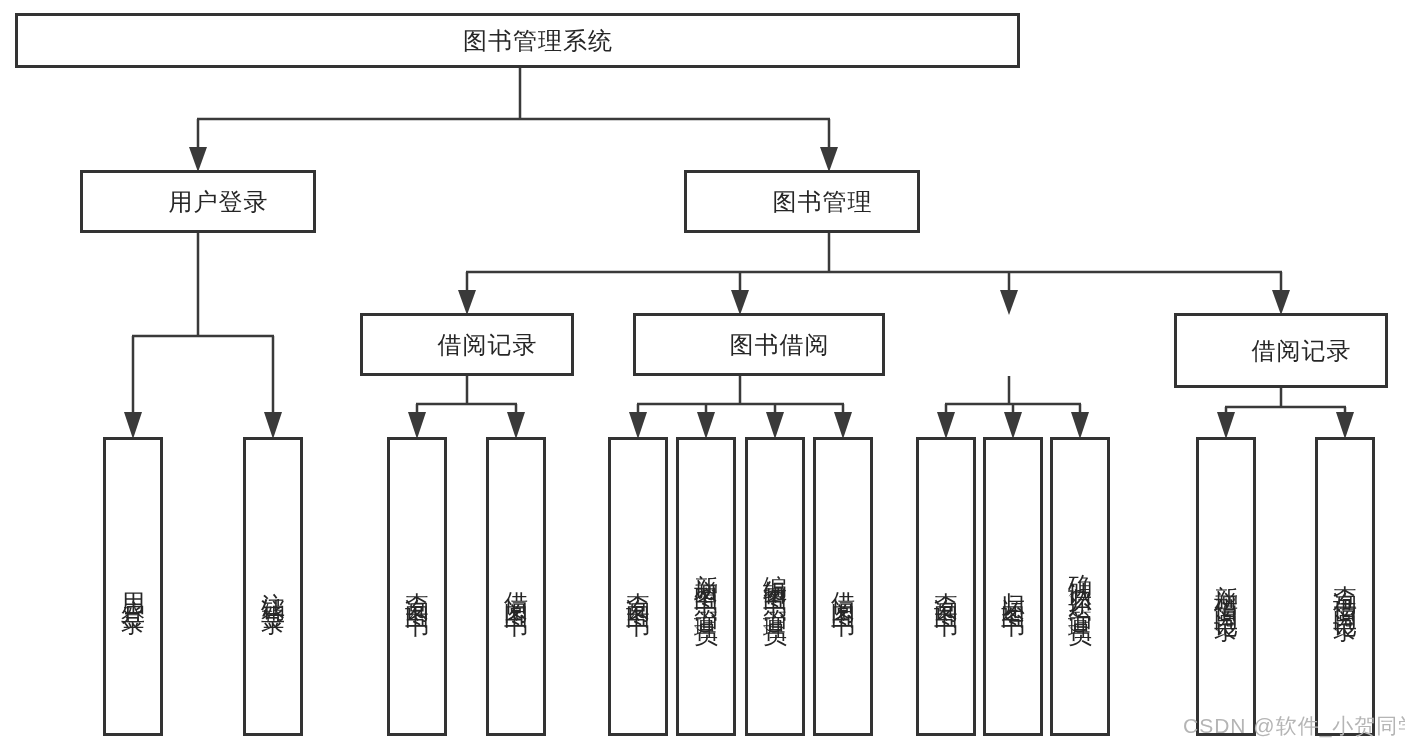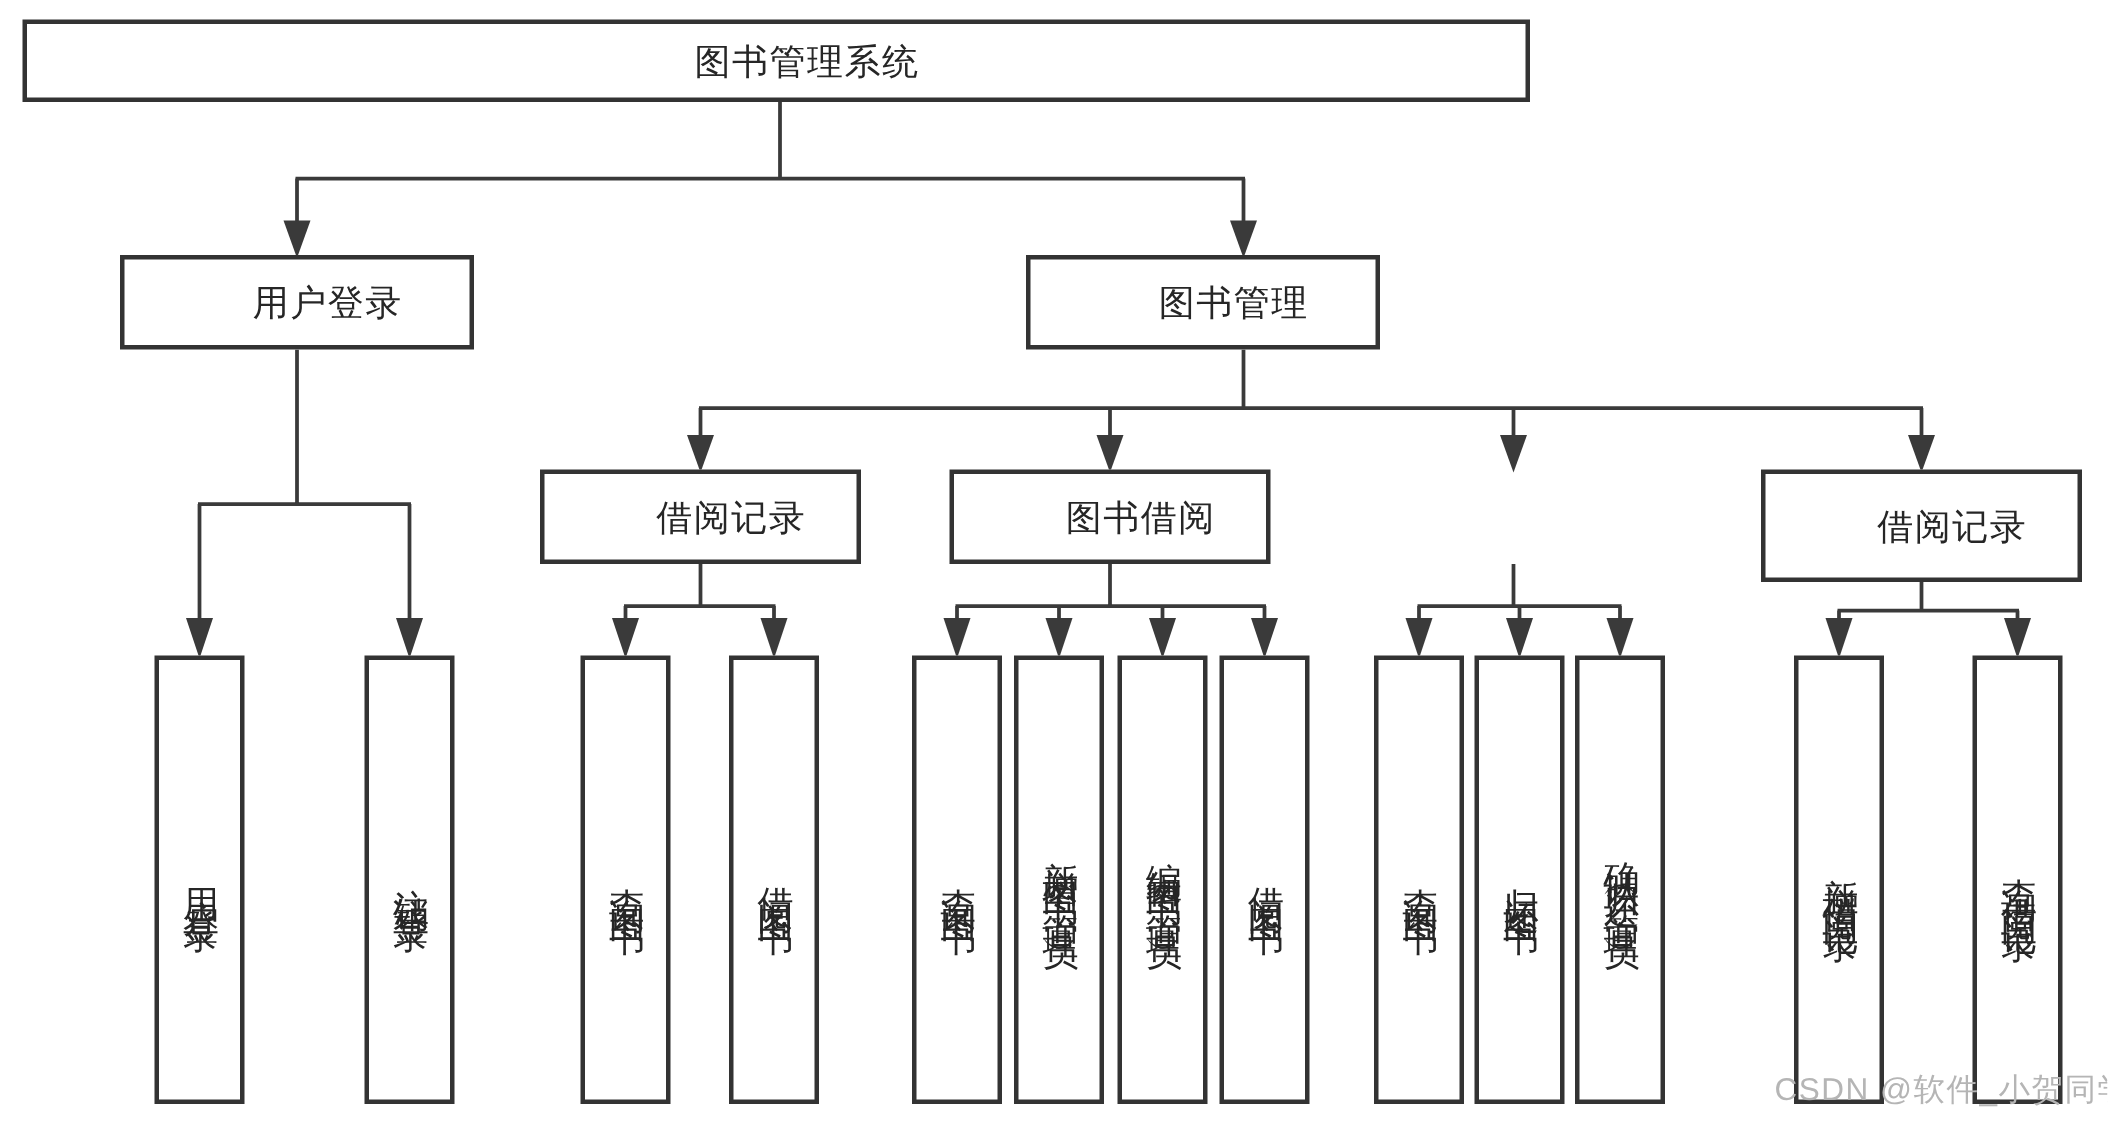--- a/index.html
+++ b/index.html
@@ -102,21 +102,21 @@
   <div class="node h-node" style="left:80px;top:170px;width:236px;height:63px;">
     <span>用户登录</span>
   </div>
   <div class="node h-node" style="left:684px;top:170px;width:236px;height:63px;align-items:center;">
     <span>图书管理</span>
   </div>
 
   <div class="node h-node" style="left:360px;top:313px;width:214px;height:63px;">
     <span>借阅记录</span>
   </div>
-  <div class="node h-node" style="left:633px;top:313px;width:214px;height:63px;">
+  <div class="node h-node" style="left:633px;top:313px;width:252px;height:63px;">
     <span>图书借阅</span>
   </div>
   <div class="node h-node" style="left:1174px;top:313px;width:214px;height:75px;">
     <span>借阅记录</span>
   </div>
 
   <div class="node v-node" style="left:103px;top:437px;width:60px;height:299px;">
     <span class="vtext">用户登录</span>
   </div>
   <div class="node v-node" style="left:243px;top:437px;width:60px;height:299px;">

